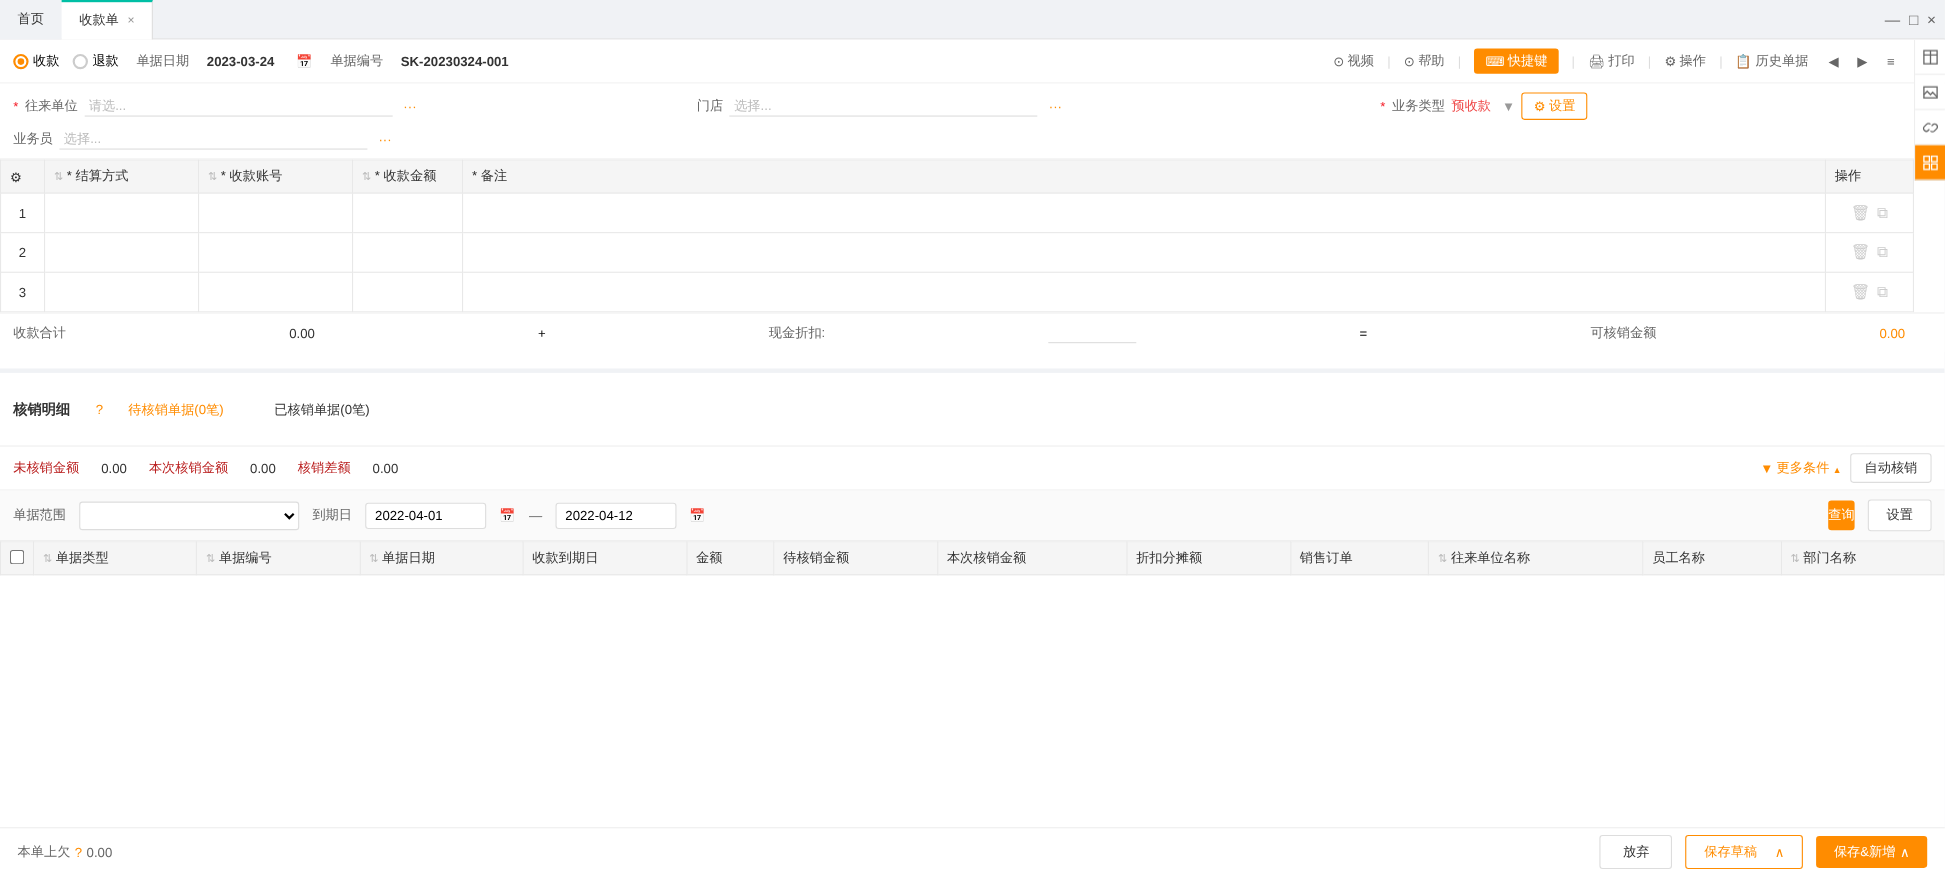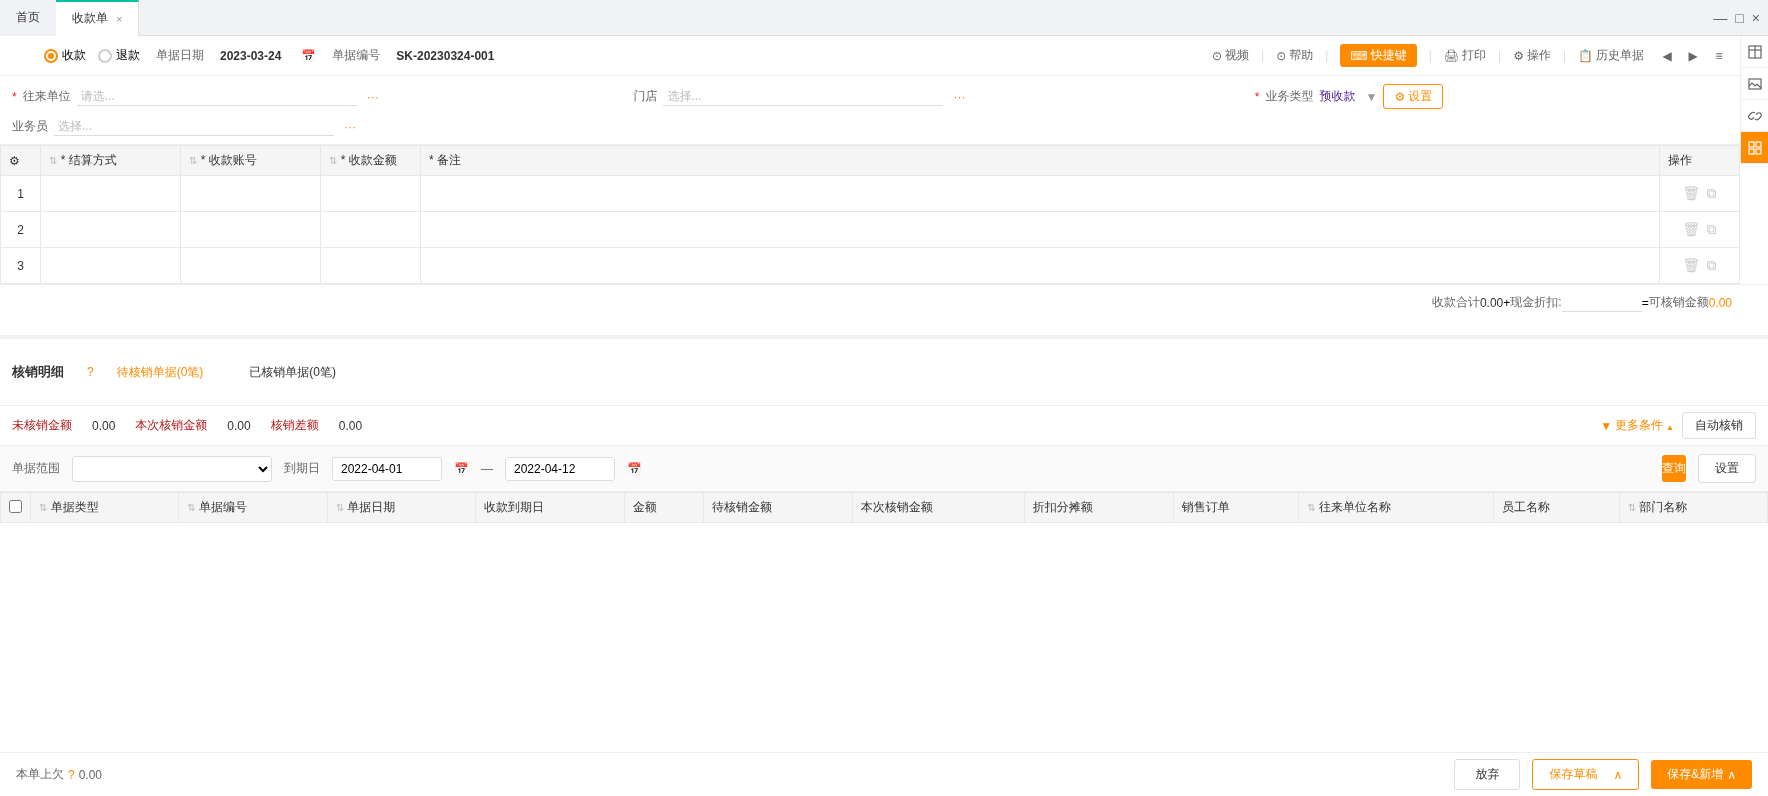--- a/index.html
+++ b/index.html
@@ -32,21 +32,21 @@
     .main-content {
       background: #fff; margin: 0; height: calc(796px - 36px);
       display: flex; flex-direction: column; overflow: hidden;
     }
 
     
     .form-header {
       background: #fff; padding: 8px 12px; border-bottom: 1px solid #eee;
       display: flex; align-items: center; gap: 16px;
     }
-    .radio-group { display: flex; align-items: center; gap: 12px; margin-left: 32px; }
+    .radio-group { display: flex; align-items: center; gap: 12px; }
     .radio-item { display: flex; align-items: center; gap: 4px; cursor: pointer; }
     .radio-dot {
       width: 14px; height: 14px; border-radius: 50%; border: 2px solid #ccc;
       display: flex; align-items: center; justify-content: center;
     }
     .radio-dot.active { border-color: #ff8c00; }
     .radio-dot.active::after {
       content: ''; width: 6px; height: 6px; border-radius: 50%; background: #ff8c00;
     }
     .field-label { color: #666; }
@@ -73,21 +73,21 @@
     }
     .req { color: #f5222d; }
     .field-input {
       border: none; border-bottom: 1px solid #ddd; outline: none;
       padding: 2px 4px; color: #333; background: transparent;
       min-width: 120px;
     }
     .field-input::placeholder { color: #bbb; }
     .field-wide { width: 280px; }
     .field-ellipsis { color: #ff8c00; cursor: pointer; margin-left: 4px; }
-    .field-select-value { color: #4c1d95; font-family: Liberation Mono, monospace; }
+    .field-select-value { color: #ef4444; font-family: Liberation Mono, monospace; }
     .dropdown-arrow { color: #999; cursor: pointer; margin-left: 4px; }
     .settings-btn {
       border: 1px solid #ff8c00; color: #ff8c00; background: #fff;
       padding: 3px 10px; border-radius: 3px; cursor: pointer;
       display: flex; align-items: center; gap: 3px;
     }
 
     
     .table-section { flex: 1; overflow: hidden; display: flex; flex-direction: column; min-height: 0; }
     .data-table { width: 100%; border-collapse: collapse; }
@@ -103,22 +103,23 @@
     .col-settle { width: 140px; }
     .col-account { width: 140px; }
     .col-amount { width: 100px; }
     .col-action { width: 80px; }
     .row-num { text-align: center; color: #666; }
     .action-icons { display: flex; gap: 6px; justify-content: center; }
     .action-icon { color: #ccc; cursor: pointer; font-size: 14px; }
 
     
     .table-footer {
-      display: flex; align-items: center; justify-content: flex-end;
+      display: flex; align-items: center; justify-content: space-between;
       padding: 8px 12px; background: #fff; border-top: 1px solid #eee;
+      gap: 12px;
     }
     .footer-label { color: #666; }
     .footer-value { color: #333; }
     .footer-orange { color: #ff8c00; font-weight: 500; }
     .footer-input {
       border: none; border-bottom: 1px solid #ddd; width: 80px; outline: none;
       padding: 2px 4px;
     }
 
     

